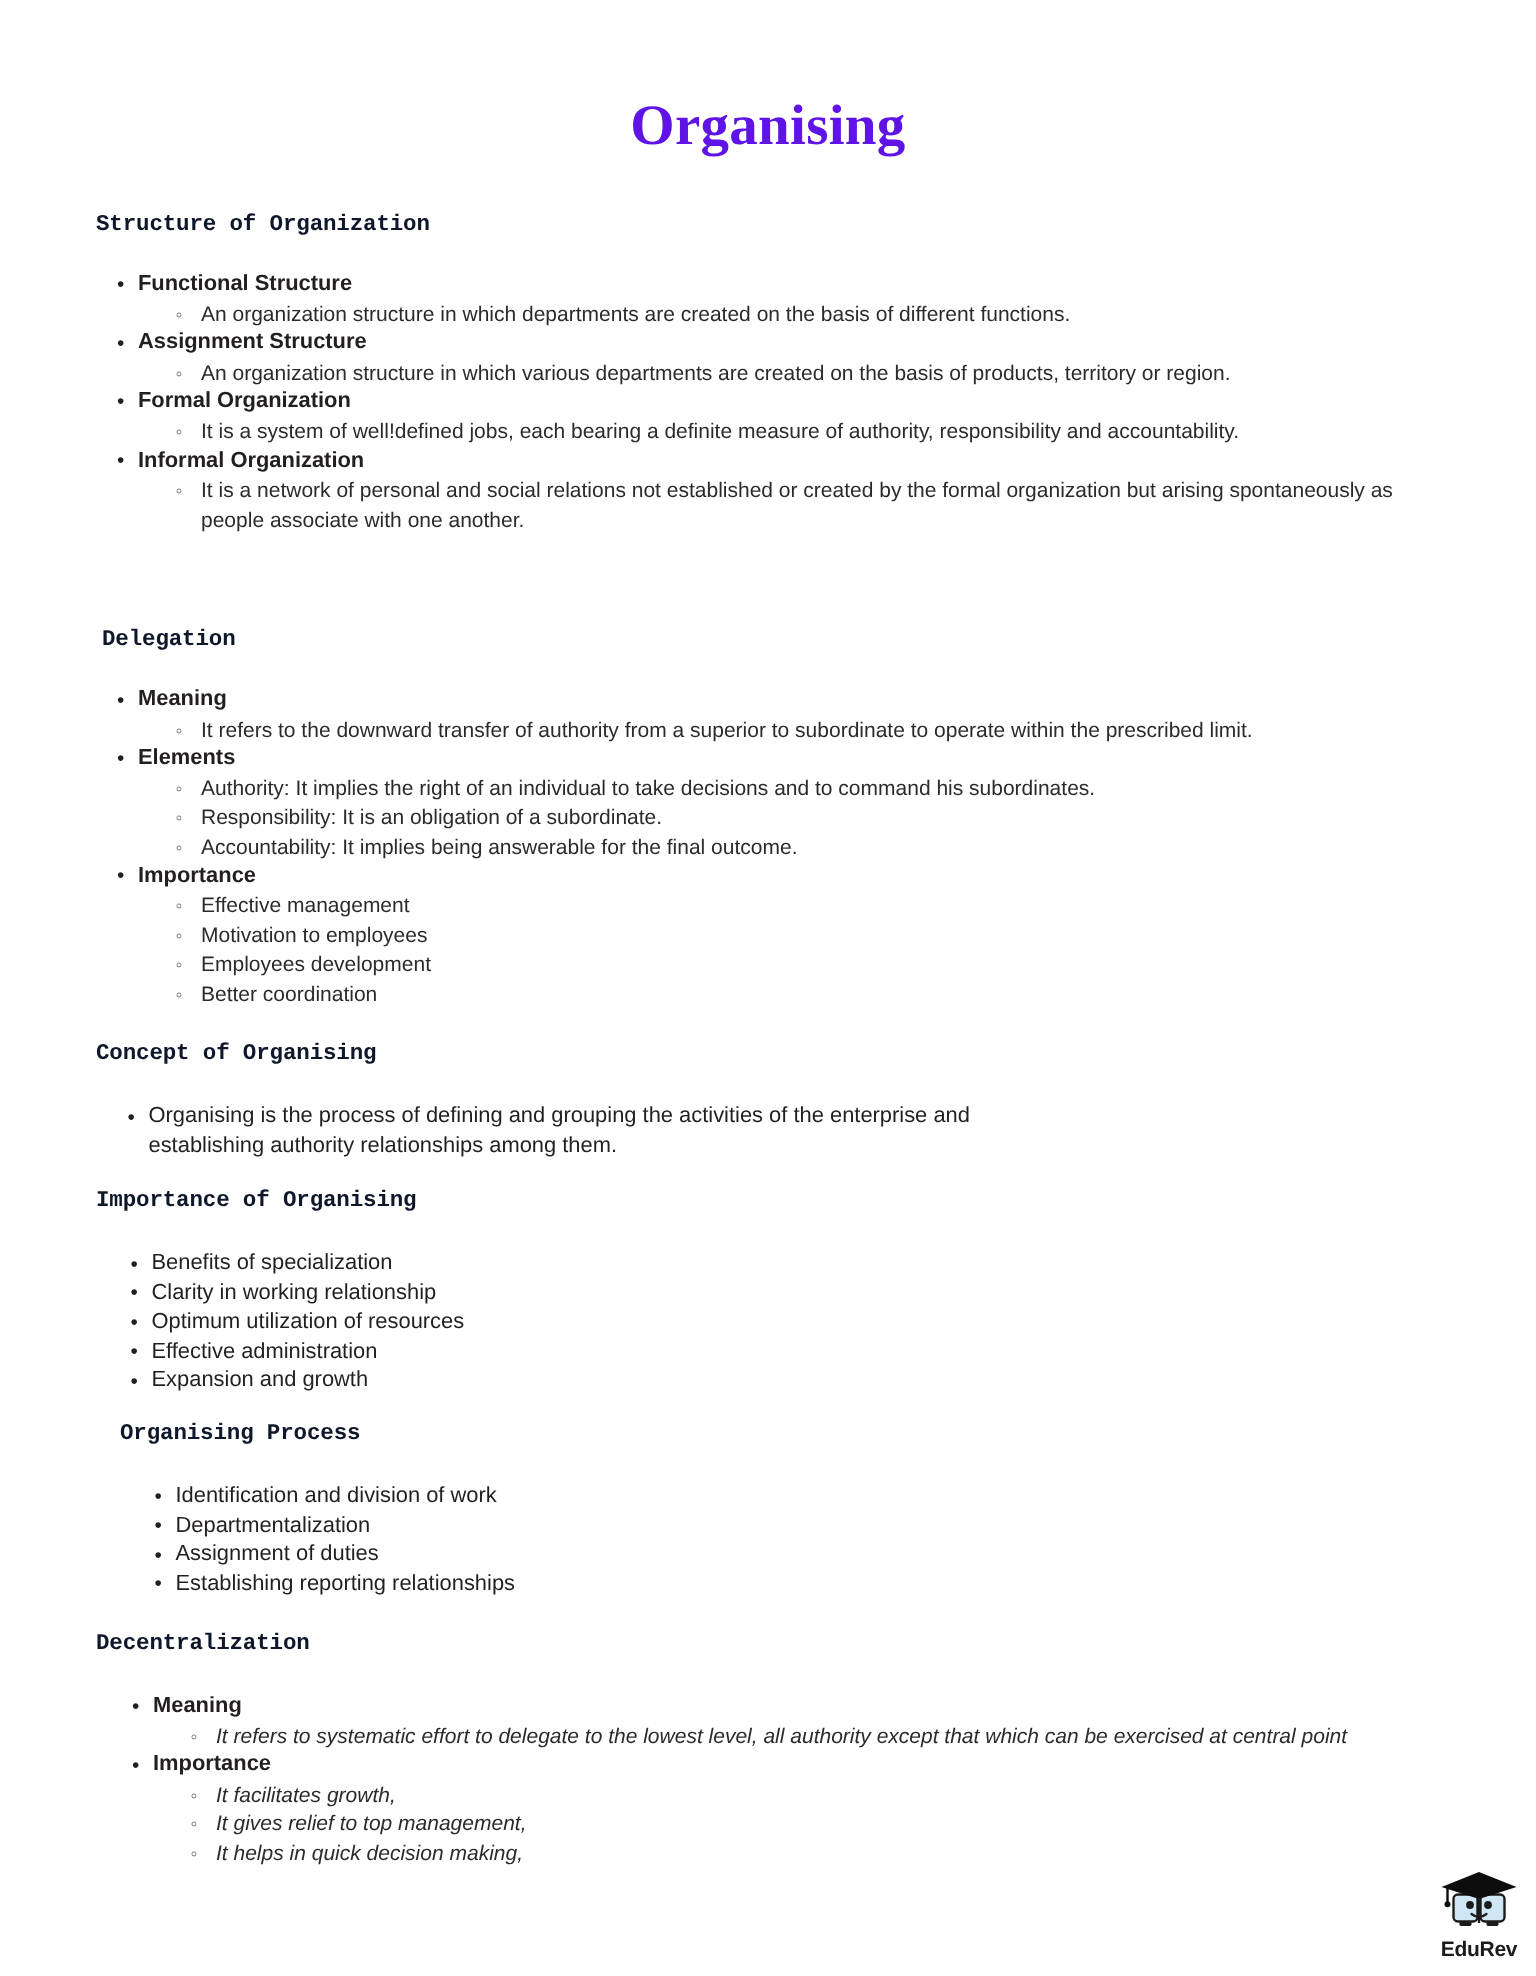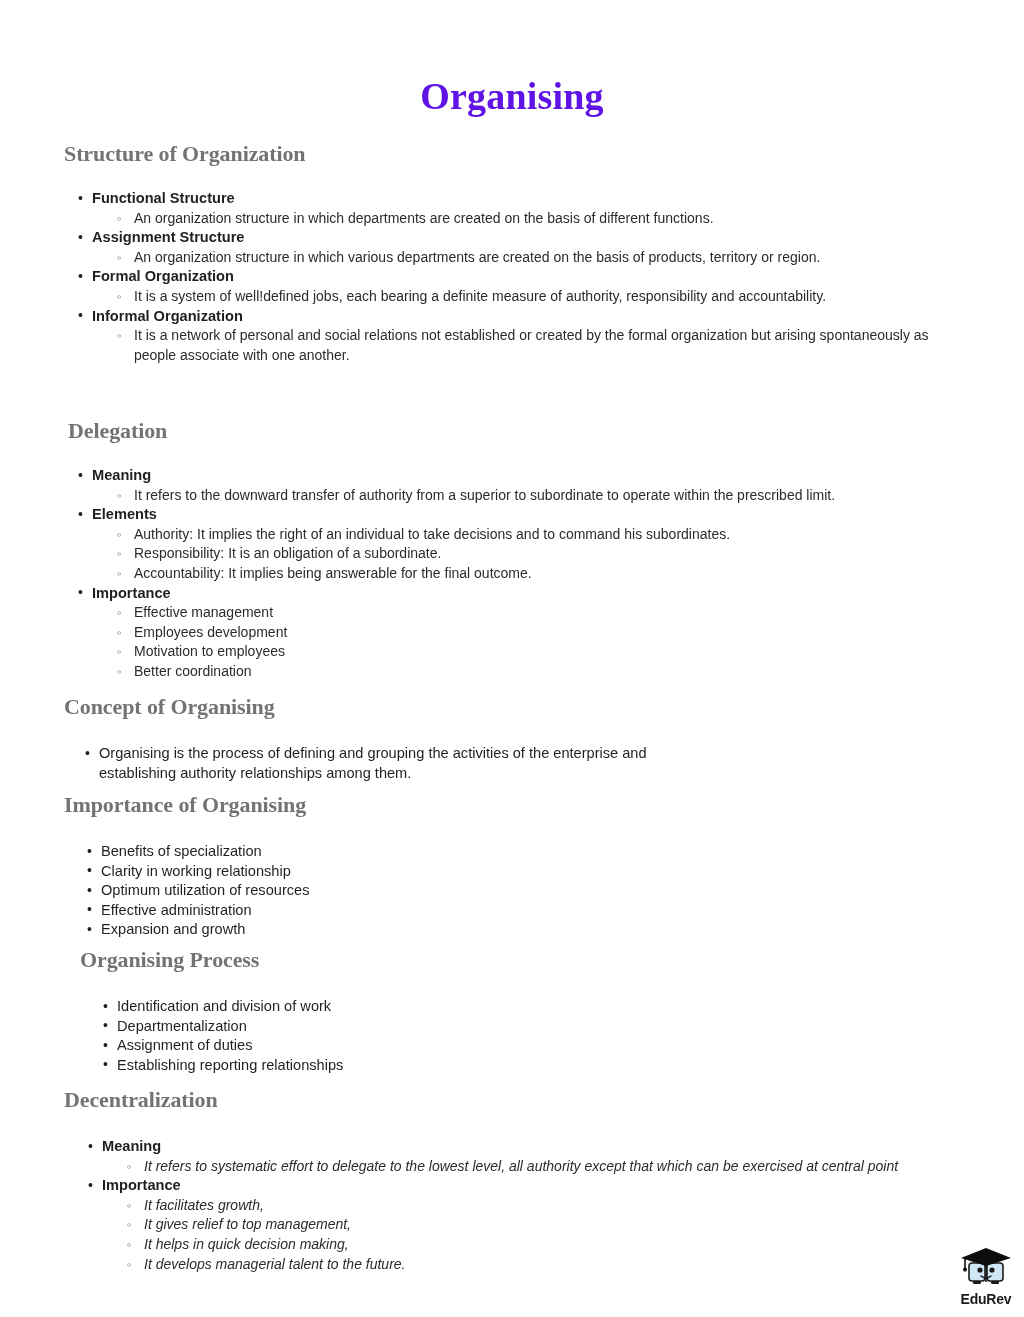--- a/index.html
+++ b/index.html
@@ -15,44 +15,44 @@
     font-family: "Liberation Sans", sans-serif;
     color: #231f20;
     overflow: hidden;
   }
 
   .page {
     position: relative;
     width: 1024px;
     height: 1317px;
     box-sizing: border-box;
-    padding: 12px;
+    padding: 0;
   }
 
   
   .doc-title {
     font-family: "Liberation Serif", "DejaVu Serif", serif;
     font-weight: bold;
     font-size: 38px;
     color: #5f13e6;
     text-align: center;
     margin: 0;
     padding-top: 62px;
     letter-spacing: 0.2px;
   }
 
   
   .section {
     margin: 0;
   }
   .section-heading {
-    font-family: Liberation Serif, serif;
-    font-weight: bold;
-    font-size: 22px;
-    color: #737373;
+    font-family: Liberation Mono, monospace;
+    font-weight: bold;
+    font-size: 15px;
+    color: #0f172a;
     margin: 0;
     padding: 0;
     letter-spacing: -0.1px;
   }
 
   
   ul.lvl1 {
     list-style: none;
     margin: 0;
     padding: 0;
@@ -182,22 +182,22 @@
         <li class="item bold"><span class="txt">Meaning</span><ul class="lvl2">
             <li class="sub"><span class="txt">It refers to the downward transfer of authority from a superior to subordinate to operate within the prescribed limit.</span></li>
           </ul></li>
         <li class="item bold"><span class="txt">Elements</span><ul class="lvl2">
             <li class="sub"><span class="txt">Authority: It implies the right of an individual to take decisions and to command his subordinates.</span></li>
             <li class="sub"><span class="txt">Responsibility: It is an obligation of a subordinate.</span></li>
             <li class="sub"><span class="txt">Accountability: It implies being answerable for the final outcome.</span></li>
           </ul></li>
         <li class="item bold"><span class="txt">Importance</span><ul class="lvl2">
             <li class="sub"><span class="txt">Effective management</span></li>
+            <li class="sub"><span class="txt">Motivation to employees</span></li>
             <li class="sub"><span class="txt">Employees development</span></li>
-            <li class="sub"><span class="txt">Motivation to employees</span></li>
             <li class="sub"><span class="txt">Better coordination</span></li>
           </ul></li>
       </ul>
   </div>
 
   <div class="blk section" id="sec-concept">
     <h2 class="section-heading">Concept of Organising</h2>
     <ul class="lvl1">
         <li class="item"><span class="txt">Organising is the process of defining and grouping the activities of the enterprise and establishing authority relationships among them.</span></li>
       </ul>
@@ -227,21 +227,20 @@
   <div class="blk section" id="sec-decentral">
     <h2 class="section-heading">Decentralization</h2>
     <ul class="lvl1">
         <li class="item bold"><span class="txt">Meaning</span><ul class="lvl2">
             <li class="sub"><span class="txt">It refers to systematic effort to delegate to the lowest level, all authority except that which can be exercised at central point</span></li>
           </ul></li>
         <li class="item bold"><span class="txt">Importance</span><ul class="lvl2">
             <li class="sub"><span class="txt">It facilitates growth,</span></li>
             <li class="sub"><span class="txt">It gives relief to top management,</span></li>
             <li class="sub"><span class="txt">It helps in quick decision making,</span></li>
-            <li class="sub"><span class="txt">It develops managerial talent to the future.</span></li>
           </ul></li>
       </ul>
   </div>
 
   <div class="logo">
     <svg class="logo-mark" viewBox="0 0 58 44">
 
       <rect x="12" y="17" width="16" height="18" rx="3" fill="#cfe6f4" stroke="#1b1b1b" stroke-width="1.6"></rect>
       <rect x="30" y="17" width="16" height="18" rx="3" fill="#cfe6f4" stroke="#1b1b1b" stroke-width="1.6"></rect>
       <line x1="29" y1="16" x2="29" y2="36" stroke="#1b1b1b" stroke-width="1.6"></line>

